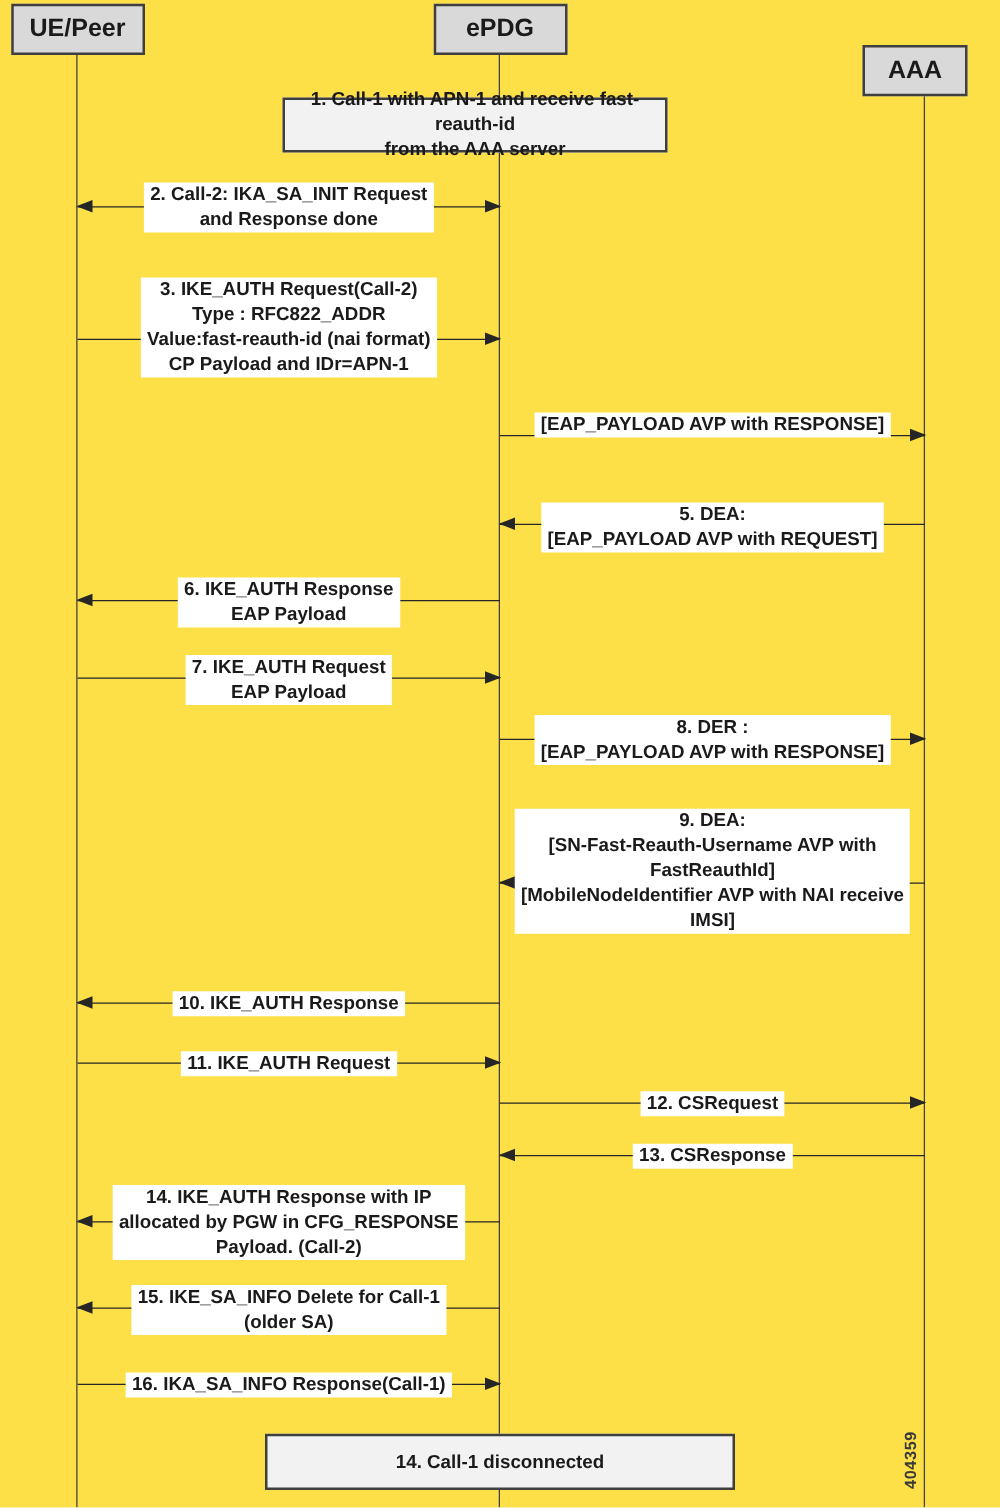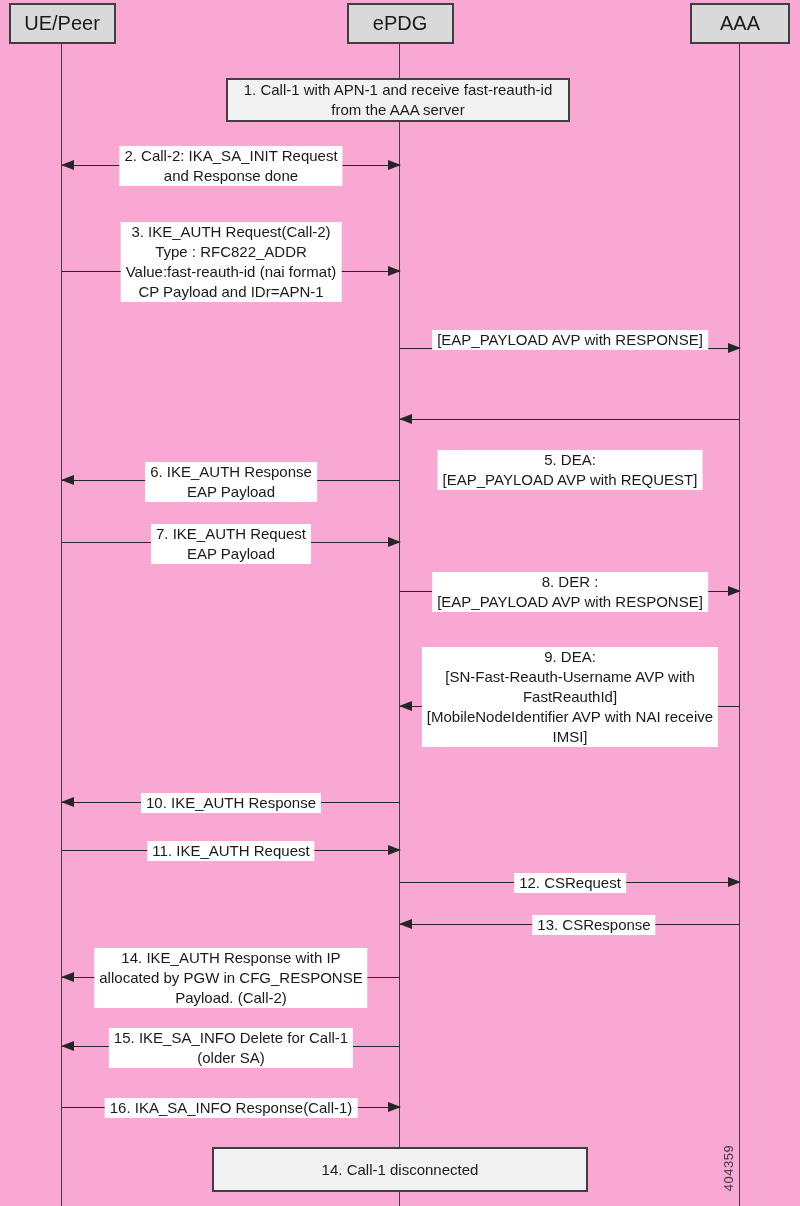--- a/index.html
+++ b/index.html
@@ -1,23 +1,24 @@
 <!DOCTYPE html>
 <html><head>
 <meta charset="utf-8">
 <style>
   html, body { margin: 0; padding: 0; background: #ffffff; }
   #diagram {
     position: relative;
     width: 800px;
     height: 1206px;
-    background: #f9a8d4;
+    background: #fde047;
     color: #1a1a1a;
     font-family: "Liberation Sans", sans-serif;
     overflow: hidden;
+    font-weight: bold;
   }
   .actor {
     position: absolute;
     top: 3px;
     height: 41px;
     background: #d9d9d9;
     border: 2px solid #3f3f3f;
     box-sizing: border-box;
     display: flex;
     align-items: center;
@@ -99,21 +100,21 @@
 </style>
 </head>
 <body>
 
 <div id="diagram">
   <div id="actors-mount">
       <div class="actor" style="left: 8.5px; width: 107px;">UE/Peer</div>
       <div class="lifeline" style="left: 61.25px;"></div>
       <div class="actor" style="left: 346.5px; width: 107px;">ePDG</div>
       <div class="lifeline" style="left: 399.25px;"></div>
-      <div class="actor" style="left: 690px; width: 100px;">AAA</div>
+      <div class="actor" style="left: 690px; width: 84px; margin-top: 33px;">AAA</div>
       <div class="lifeline" style="left: 739.25px;"></div>
     </div>
   <div id="messages-mount">
       <div class="msg" style="left: 62px; top: 166px; width: 338px;">
         <div class="msg-line"></div>
         <div class="head right"></div>
         <div class="head left"></div>
         <div class="msg-label" style="top: -20px;">
           <div>2. Call-2: IKA_SA_INIT Request</div>
           <div>and Response done</div>
@@ -132,21 +133,21 @@
       <div class="msg" style="left: 400px; top: 349px; width: 340px;">
         <div class="msg-line"></div>
         <div class="head right"></div>
         <div class="msg-label" style="top: -19px;">
           <div>[EAP_PAYLOAD AVP with RESPONSE]</div>
         </div>
       </div>
       <div class="msg" style="left: 400px; top: 420px; width: 340px;">
         <div class="msg-line"></div>
         <div class="head left"></div>
-        <div class="msg-label" style="top: -18px; margin-top: 48px;">
+        <div class="msg-label" style="top: -18px;">
           <div>5. DEA:</div>
           <div>[EAP_PAYLOAD AVP with REQUEST]</div>
         </div>
       </div>
       <div class="msg" style="left: 62px; top: 481px; width: 338px;">
         <div class="msg-line"></div>
         <div class="head left"></div>
         <div class="msg-label" style="top: -19px;">
           <div>6. IKE_AUTH Response</div>
           <div>EAP Payload</div>
@@ -196,21 +197,21 @@
       <div class="msg" style="left: 400px; top: 883px; width: 340px;">
         <div class="msg-line"></div>
         <div class="head right"></div>
         <div class="msg-label" style="top: -10px;">
           <div>12. CSRequest</div>
         </div>
       </div>
       <div class="msg" style="left: 400px; top: 925px; width: 340px;">
         <div class="msg-line"></div>
         <div class="head left"></div>
-        <div class="msg-label" style="top: -10px; margin-left: 24px;">
+        <div class="msg-label" style="top: -10px;">
           <div>13. CSResponse</div>
         </div>
       </div>
       <div class="msg" style="left: 62px; top: 978px; width: 338px;">
         <div class="msg-line"></div>
         <div class="head left"></div>
         <div class="msg-label" style="top: -30px;">
           <div>14. IKE_AUTH Response with IP</div>
           <div>allocated by PGW in CFG_RESPONSE</div>
           <div>Payload. (Call-2)</div>
@@ -226,21 +227,21 @@
       </div>
       <div class="msg" style="left: 62px; top: 1108px; width: 338px;">
         <div class="msg-line"></div>
         <div class="head right"></div>
         <div class="msg-label" style="top: -10px;">
           <div>16. IKA_SA_INFO Response(Call-1)</div>
         </div>
       </div>
     </div>
   <div id="notes-mount">
-      <div class="note" style="left: 226px; top: 78px; width: 344px; height: 44px;">
+      <div class="note" style="left: 226px; top: 78px; width: 308px; height: 44px;">
         <div>1. Call-1 with APN-1 and receive fast-reauth-id</div>
         <div>from the AAA server</div>
       </div>
       <div class="note" style="left: 212px; top: 1147px; width: 376px; height: 45px;">
         <div>14. Call-1 disconnected</div>
       </div>
     </div>
   <div class="watermark">404359</div>
 </div>
 

